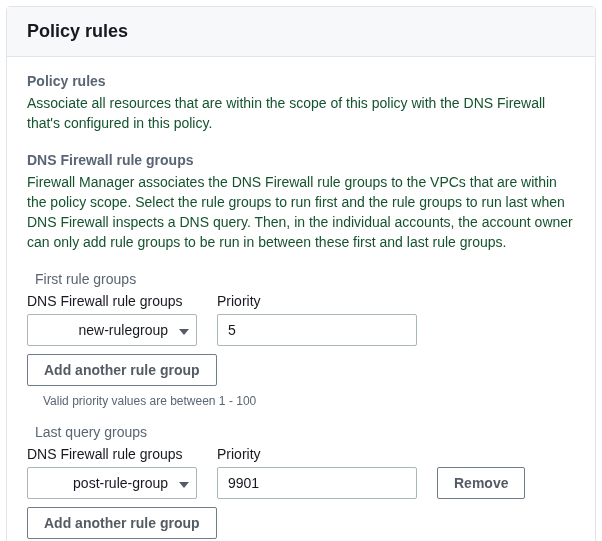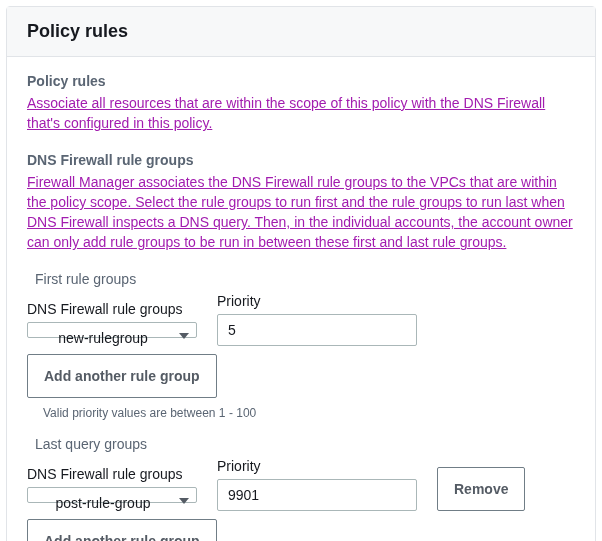--- a/index.html
+++ b/index.html
@@ -32,24 +32,23 @@
     padding: 16px 20px 18px 20px;
   }
   .section-title {
     font-size: 14px;
     font-weight: 700;
     color: #5a6573;
     margin: 0 0 4px 0;
   }
   .section-desc {
     font-size: 14px;
-    color: #a21caf;
+    color: #14532d;
     line-height: 1.45;
     margin: 0 0 18px 0;
-    text-decoration: underline;
   }
   .subsection {
     margin-top: 4px;
   }
   .group-title {
     font-size: 14px;
     font-weight: 400;
     color: #5a6573;
     margin: 0 0 6px 8px;
   }
@@ -58,51 +57,51 @@
     font-size: 14px;
     color: #16191f;
     margin-bottom: 5px;
   }
   .select-wrap {
     position: relative;
     width: 170px;
   }
   .select-input {
     width: 100%;
-    height: 16px;
+    height: 32px;
     border: 1px solid #aab7b8;
     border-radius: 2px;
     background: #ffffff;
     padding: 4px 28px 4px 10px;
     font-size: 14px;
     color: #16191f;
     line-height: 22px;
     cursor: pointer;
-    text-align: center;
+    text-align: right;
   }
   .select-caret {
     position: absolute;
     right: 8px;
     top: 50%;
     transform: translateY(-50%);
     pointer-events: none;
     color: #545b64;
   }
   .text-input {
     width: 200px;
     height: 32px;
     border: 1px solid #aab7b8;
     border-radius: 2px;
     background: #ffffff;
     padding: 4px 10px;
     font-size: 14px;
     color: #16191f;
   }
   .btn {
-    height: 44px;
+    height: 32px;
     border: 1px solid #707d86;
     border-radius: 2px;
     background: #ffffff;
     padding: 0 16px;
     font-size: 14px;
     font-weight: 700;
     color: #545b64;
     cursor: pointer;
     line-height: 30px;
     white-space: nowrap;

